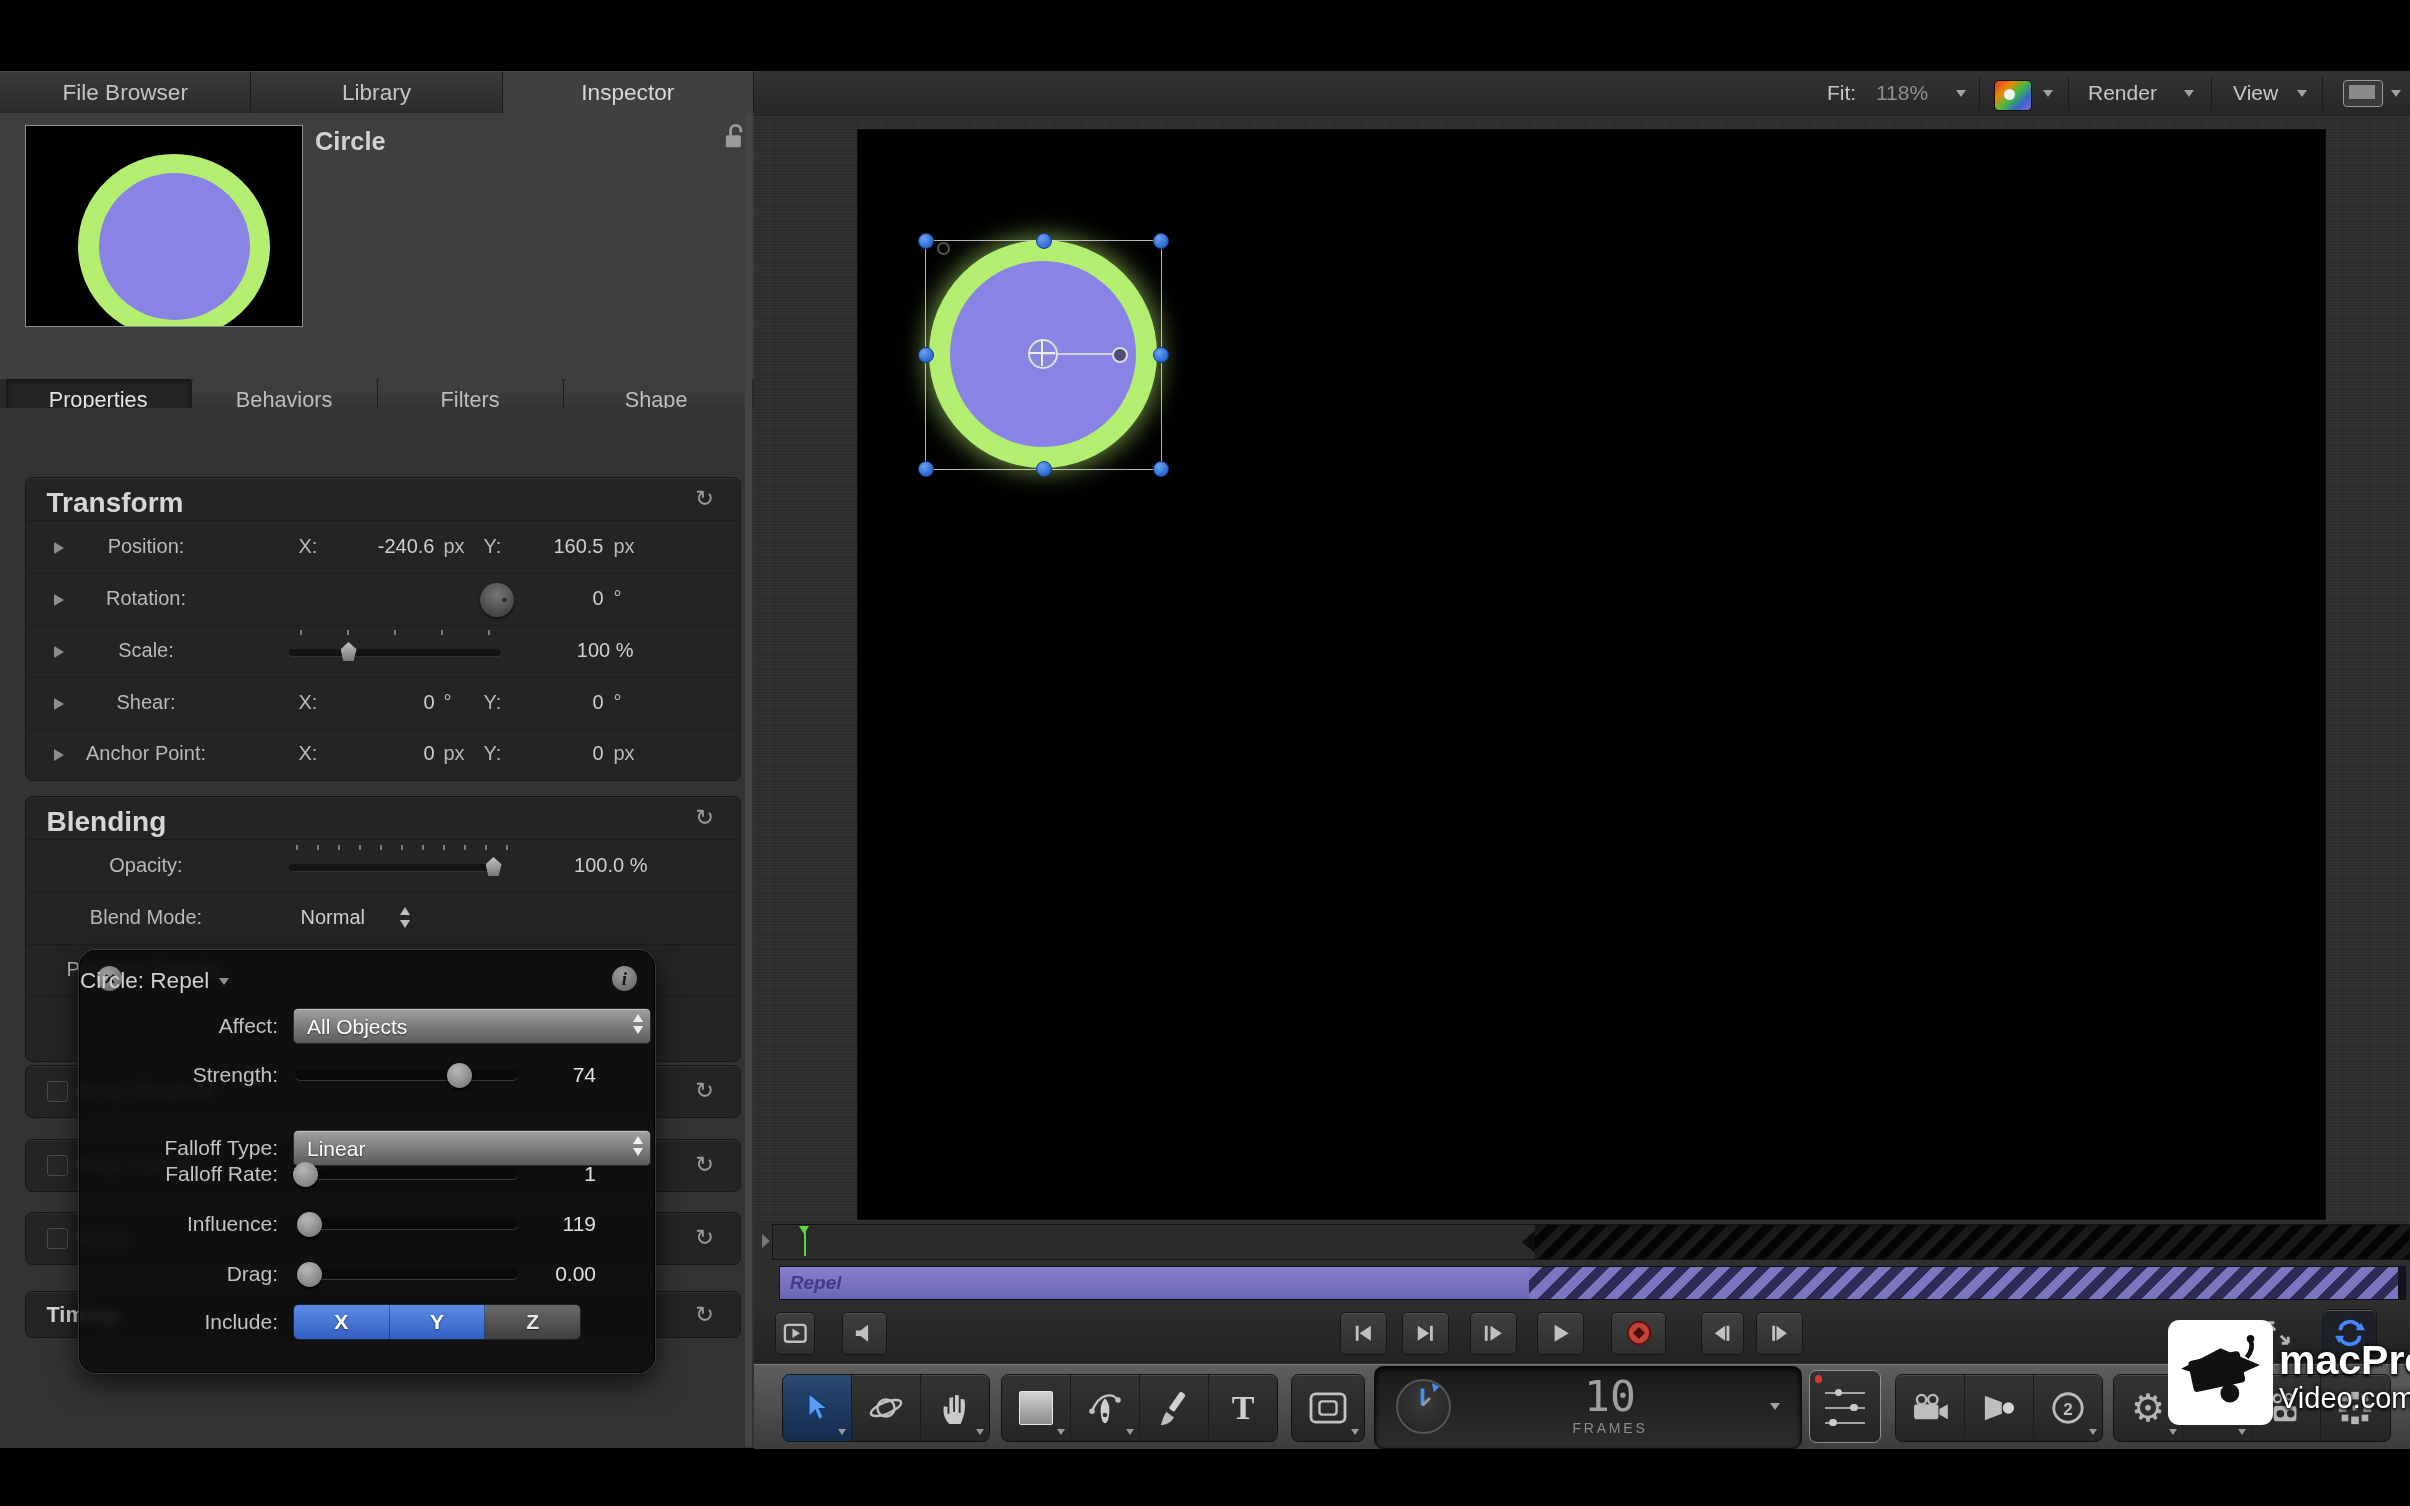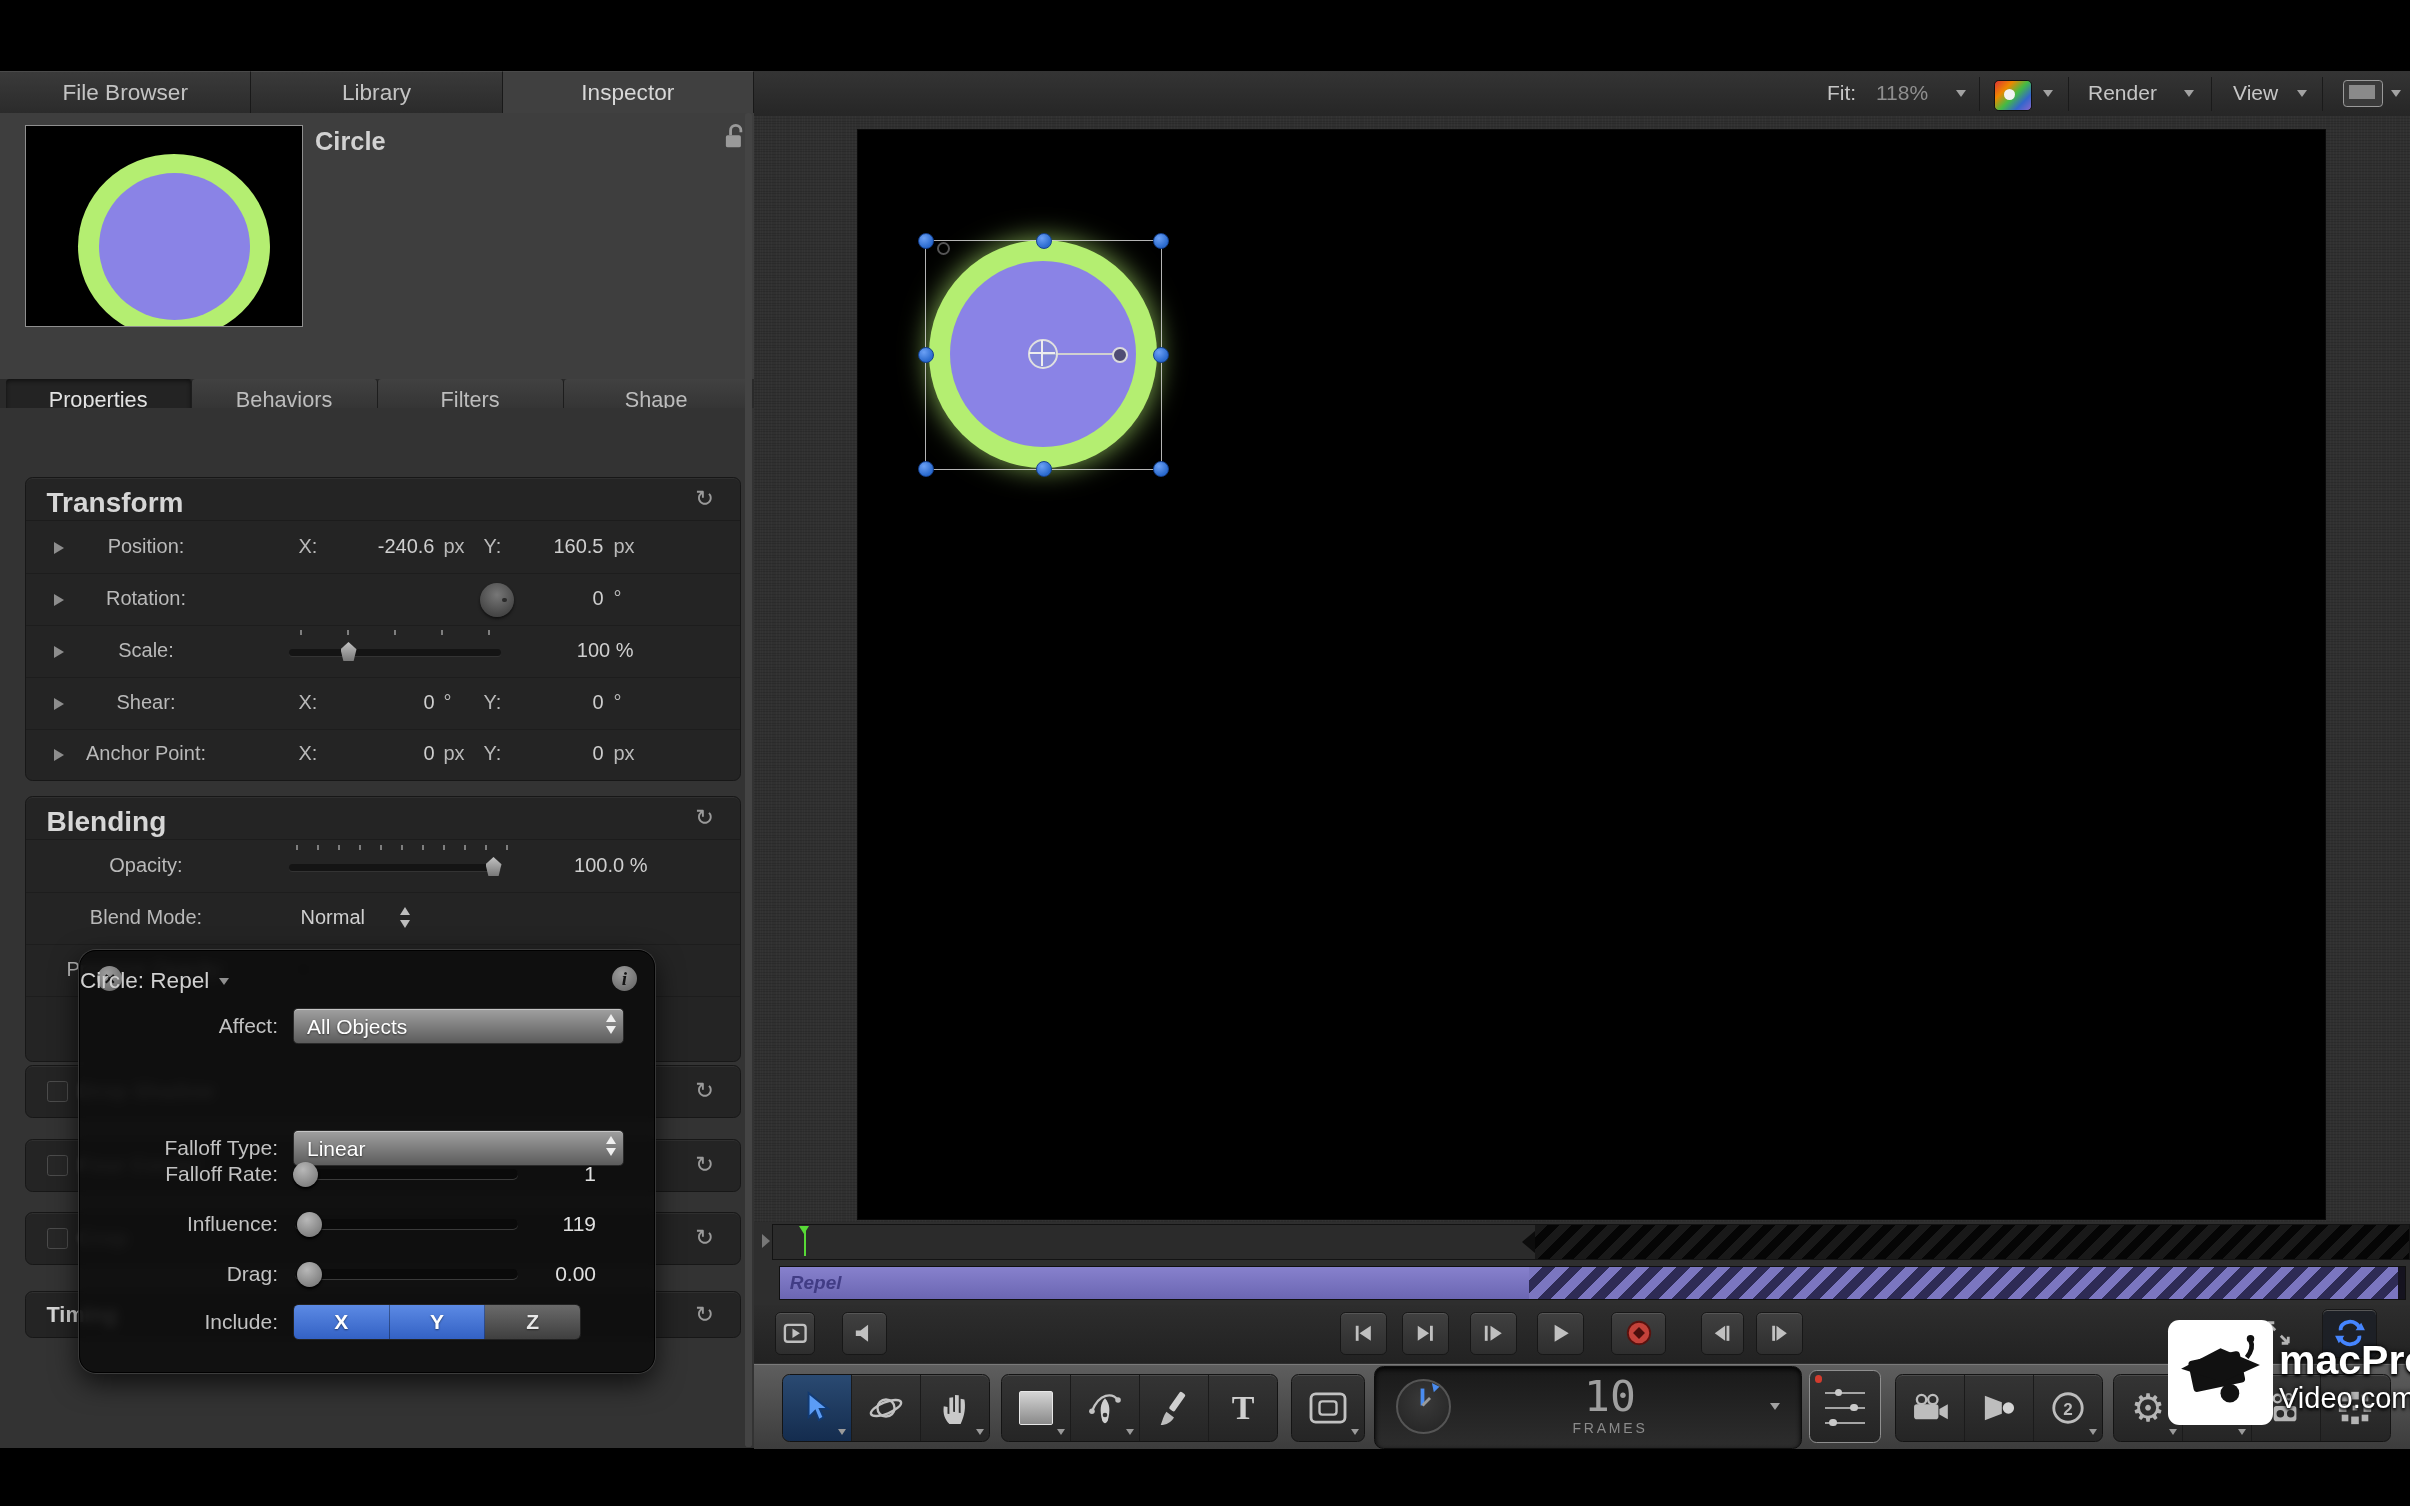--- a/index.html
+++ b/index.html
@@ -142,21 +142,21 @@
        background:rgba(13,13,13,.88);backdrop-filter:blur(4.7px);border:0.9px solid #000;
        box-shadow:0 0 0 0.9px #3c3c3c,0 9.4px 28px rgba(0,0,0,.7);}
   .hudbtn{position:absolute;top:15px;width:25.4px;height:25.4px;border-radius:50%;
           background:radial-gradient(circle at 40% 30%,#9e9e9e,#5f5f5f);color:#141414;
           display:flex;align-items:center;justify-content:center;font-size:19px;font-weight:bold;}
   #hud-title{position:absolute;left:0;top:17px;width:100%;font-size:22.6px;color:#d0d0d0;}
   #hud-title .caret{position:relative;display:inline-block;top:-2.8px;left:9.4px;border-top-color:#8f8f8f;}
   .hrow{position:absolute;left:0;width:574px;height:38px;}
   .hlab{position:absolute;left:0;top:5.6px;width:198px;text-align:right;font-size:21px;color:#c2c2c2;}
   .hval{position:absolute;left:405px;top:5.6px;width:111px;text-align:right;font-size:21px;color:#e0e0e0;}
-  .dropdown{position:absolute;left:213px;top:0;width:331px;height:36px;border-radius:4.7px;
+  .dropdown{position:absolute;left:213px;top:0;width:358px;height:36px;border-radius:4.7px;
       background:linear-gradient(#a0a0a0,#5c5c5c);border:0.9px solid #2a2a2a;box-shadow:inset 0 0.9px 0 #c5c5c5;box-sizing:border-box;padding-left:16px;}
   .dropdown .dtxt{position:absolute;left:13px;top:5.6px;font-size:21px;color:#fff;text-shadow:0 0.9px 1.9px #333;}
   .dropdown .dstep{position:absolute;right:3.8px;top:2.8px;}
   .dropdown .dstep .up,.dropdown .dstep .dn{border-bottom-color:#f0f0f0;border-top-color:#f0f0f0;}
   .htrack2{position:absolute;left:215px;top:13px;width:223px;height:10.4px;border-radius:5.6px;background:#0a0a0a;box-shadow:0 0.9px 0 #3a3a3a;}
   .hknob{position:absolute;top:0.9px;width:25.4px;height:25.4px;border-radius:50%;
          background:radial-gradient(circle at 40% 30%,#b8b8b8,#6e6e6e);box-shadow:0 1.9px 2.8px #000;}
   #include-seg{position:absolute;left:213px;top:0;width:288px;height:36px;border-radius:5.6px;overflow:hidden;
       border:0.9px solid #222;display:flex;box-sizing:border-box;}
   .seg{flex:1;display:flex;align-items:center;justify-content:center;font-size:21px;font-weight:bold;color:#fff;
@@ -603,20 +603,26 @@
       <span class="hlab">Affect:</span>
       <span class="dropdown">
         <span class="dtxt">All Objects</span>
         <span class="stepper dstep">
             <span class="up"></span>
             <span class="dn"></span>
           </span>
       </span>
     </div>
 
+    <div class="hrow" style="top:106px;">
+      <span class="hlab">Strength:</span>
+      <span class="htrack2"></span>
+      <span class="hknob" style="left:367px;top:5.6px;"></span>
+      <span class="hval">74</span>
+    </div>
 
     <div class="hrow" style="top:155px;margin-top:24px;">
       <span class="hlab">Falloff Type:</span>
       <span class="dropdown">
         <span class="dtxt">Linear</span>
         <span class="stepper dstep">
             <span class="up"></span>
             <span class="dn"></span>
           </span>
       </span>

